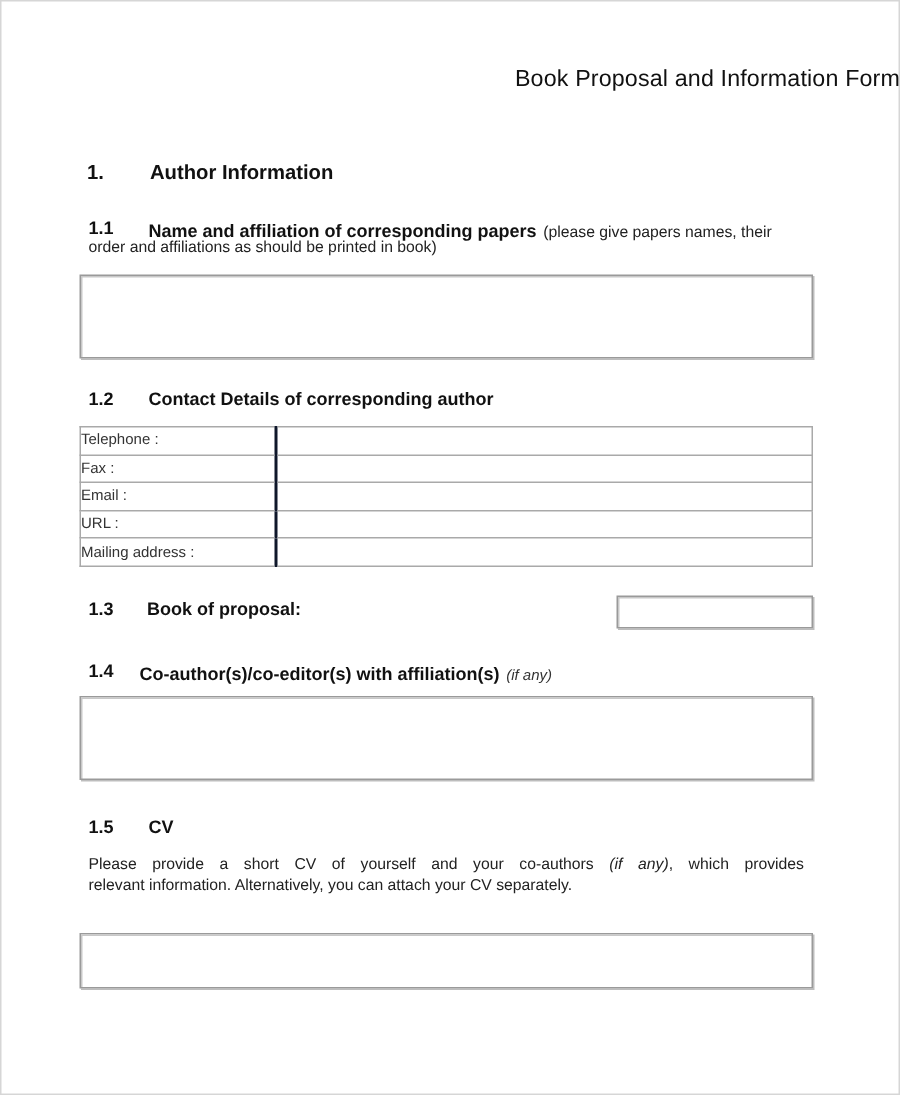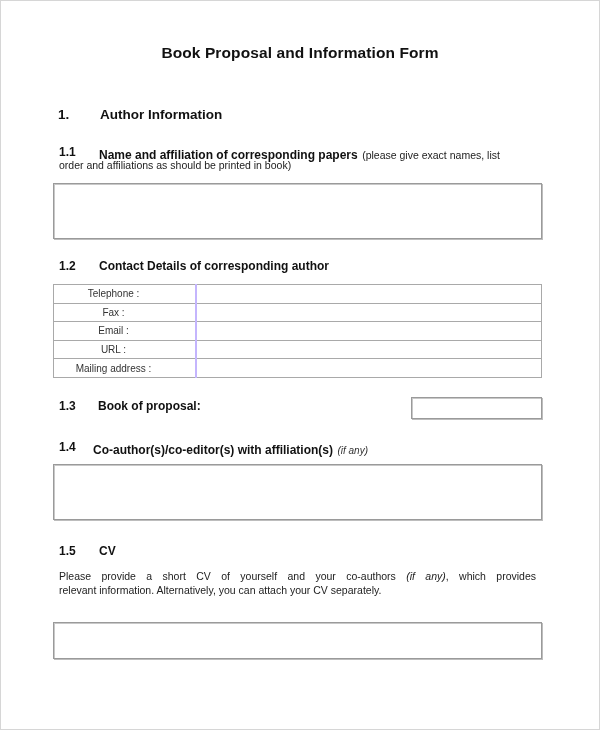--- a/index.html
+++ b/index.html
@@ -7,22 +7,22 @@
       width: 600px; height: 730px; background: #ffffff;
       font-family: "Liberation Sans", sans-serif; color: #111;
       position: relative; overflow: hidden;
     }
     .page-frame {
       position: absolute; left: 0; top: 0; width: 598px; height: 728px;
       border: 1px solid #d6d6d6; box-sizing: content-box;
     }
     .abs { position: absolute; white-space: nowrap; }
     .title {
-      left: 0; width: 600px; top: 44px; text-align: center;
-      font-size: 15.5px; font-weight: bold; letter-spacing: 0.1px;
+      left: 0; width: 600px; top: 44px; text-align: right;
+      font-size: 15.5px; font-weight: normal; letter-spacing: 0.1px;
     }
     .sec-num { font-weight: bold; font-size: 13.5px; }
     .sec-label { font-weight: bold; font-size: 13.5px; }
     .sub-num, .sub-label { font-weight: bold; font-size: 12px; }
     .note { font-weight: normal; font-size: 10.5px; color: #222; }
     .note-italic { font-style: italic; font-weight: normal; font-size: 10px; color: #333; }
     .box {
       position: absolute; border: 1px solid #9a9a9a;
       box-shadow: inset 1px 1px 0 #c8c8c8, 1px 1px 0 #bdbdbd;
       background: #fff; box-sizing: border-box;
@@ -30,22 +30,22 @@
     .contact-table {
       position: absolute; left: 53px; top: 284px; width: 489px; height: 94px;
       border-collapse: collapse; box-sizing: border-box;
       border: 1px solid #9a9a9a;
     }
     .contact-table td {
       border: 1px solid #a9a9a9; height: 17.6px; padding: 0;
       font-size: 10px; color: #333;
     }
     .contact-table td.lbl {
-      width: 119px; text-align: center; padding-right: 22px;
-      border-right: 2px solid #c4b5fd;
+      width: 119px; text-align: left; padding-right: 10px;
+      border-right: 2px solid #0f172a;
     }
     .para {
       position: absolute; left: 59px; top: 569px; width: 477px;
       font-size: 10.5px; line-height: 14px; color: #222;
       text-align: justify; white-space: normal;
     }
     .para-line { display: block; text-align: justify; text-align-last: justify; }
     .para-line.last { text-align-last: left; }
   </style>
 </head>
@@ -54,21 +54,21 @@
 <div class="page-frame"></div>
 
 <div class="abs title">Book Proposal and Information Form</div>
 
 <div class="abs sec-num" style="left:58px; top:107px;">1.</div>
 <div class="abs sec-label" style="left:100px; top:107px;">Author Information</div>
 
 <div class="abs sub-num" style="left:59px; top:145px;">1.1</div>
 <div class="abs" style="left:99px; top:145px;">
   <span class="sub-label">Name  and affiliation of corresponding papers</span>
-  <span class="note">(please give exact names, list</span>
+  <span class="note">(please give papers names, their</span>
 </div>
 <div class="abs note" style="left:59px; top:159px;">order and affiliations as should be printed in book)</div>
 <div class="box" style="left:53px; top:183px; width:489px; height:56px;"></div>
 
 <div class="abs sub-num" style="left:59px; top:259px;">1.2</div>
 <div class="abs sub-label" style="left:99px; top:259px;">Contact Details of corresponding author</div>
 <table class="contact-table">
   <tbody>
       <tr>
     <td class="lbl">Telephone :</td>

